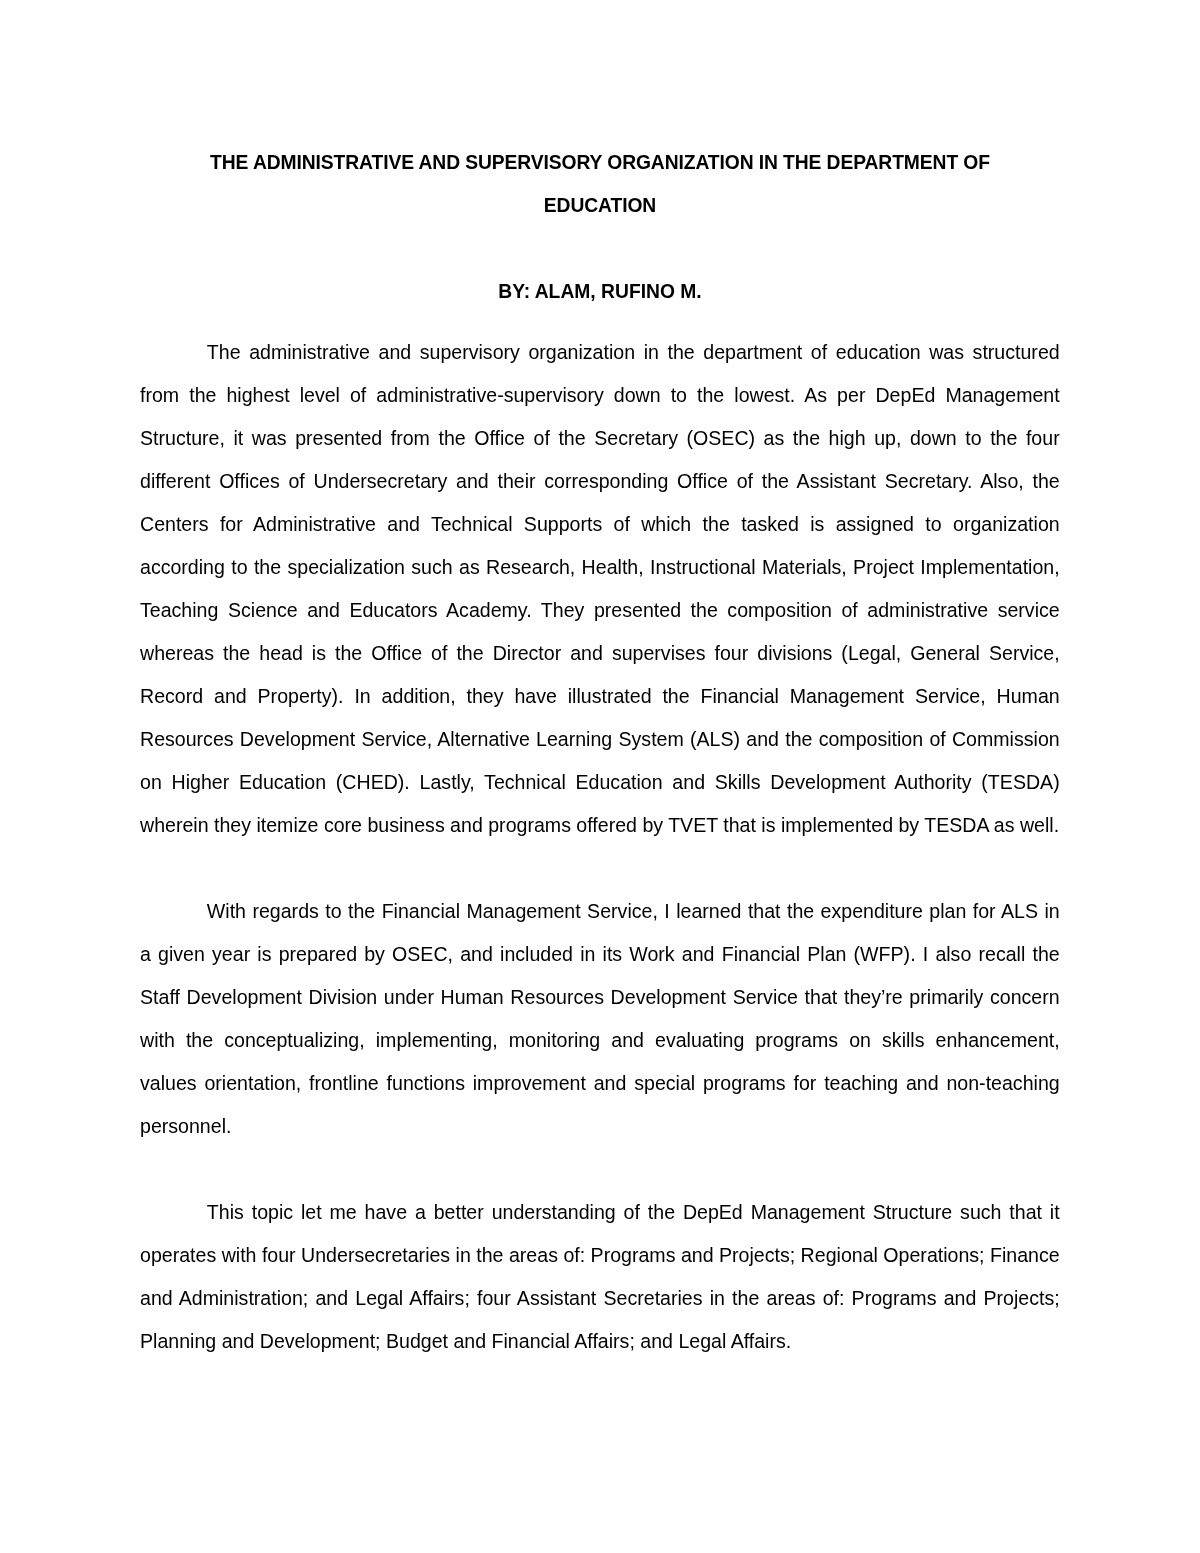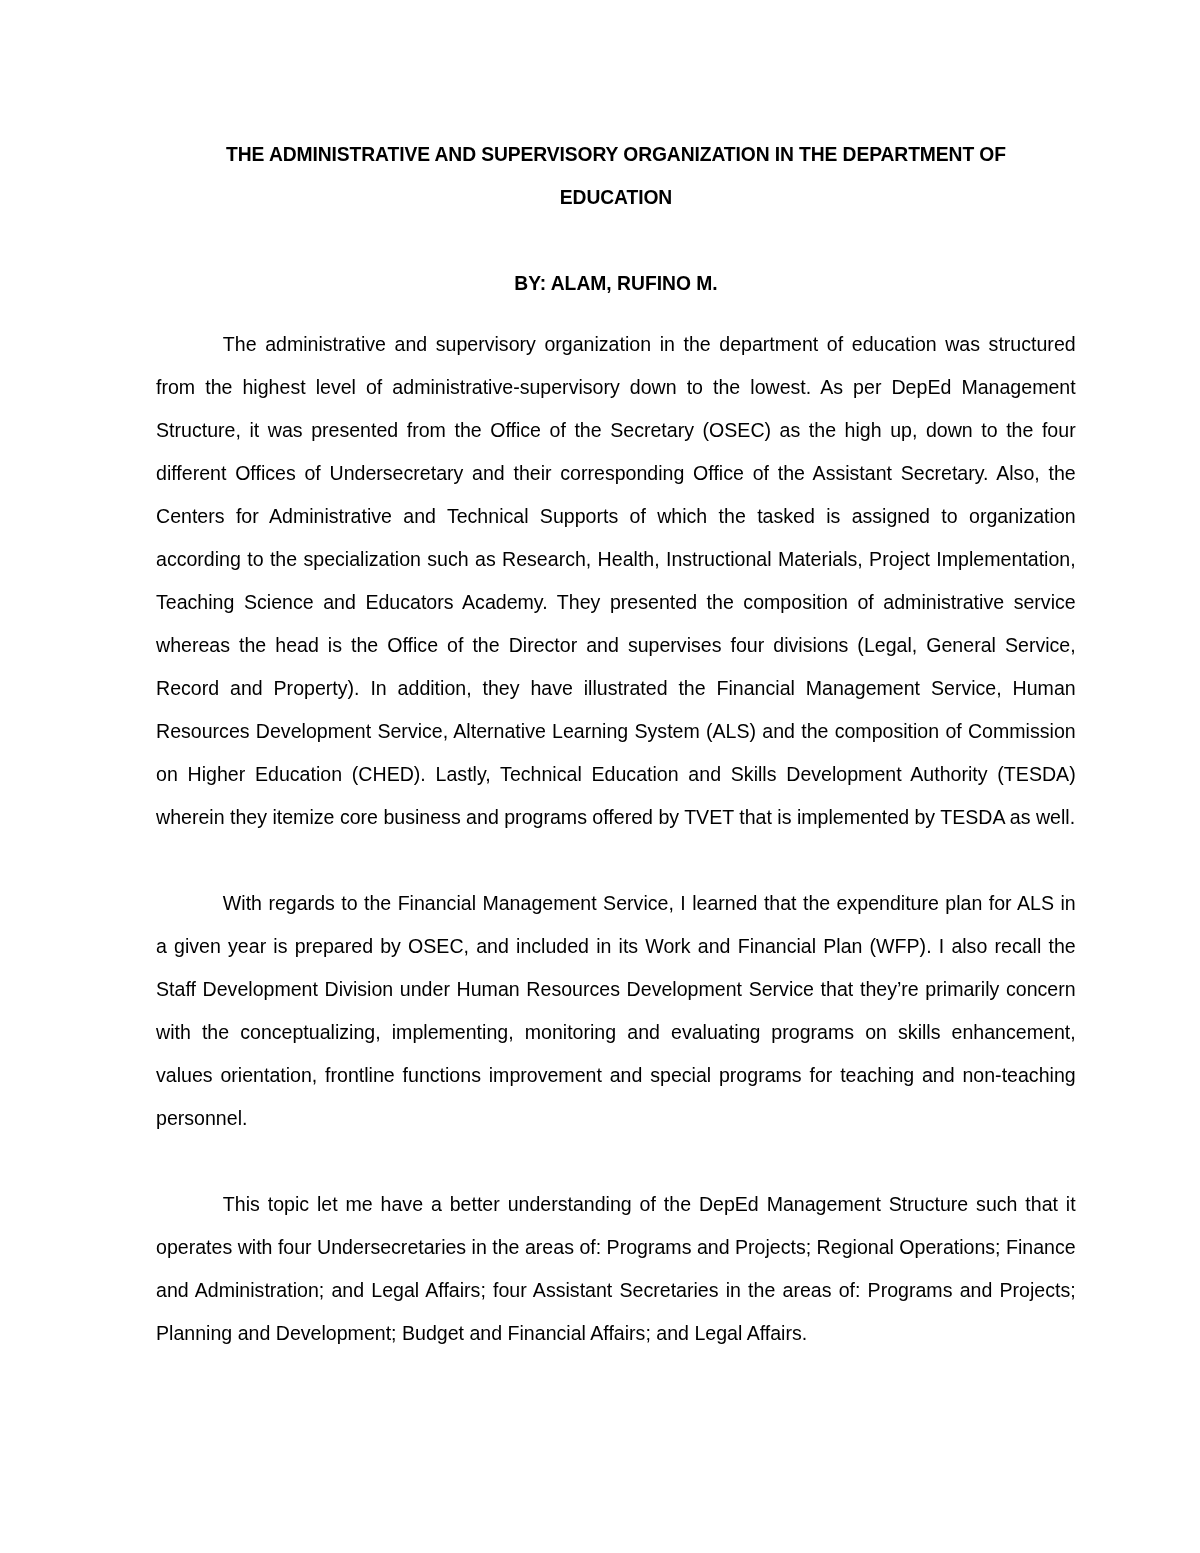--- a/index.html
+++ b/index.html
@@ -20,23 +20,22 @@
     position: relative;
     width: 1200px;
     height: 1553px;
     background: #ffffff;
     box-sizing: border-box;
   }
 
   .content {
     position: absolute;
     left: 140px;
-    top: 132px;
+    top: 140px;
     width: 920px;
-    margin-left: 16px;
   }
 
   
   .doc-title {
     font-weight: bold;
     font-size: 20.5px;
     line-height: 43px;
     text-align: center;
     letter-spacing: -0.1px;
     margin: 0;

